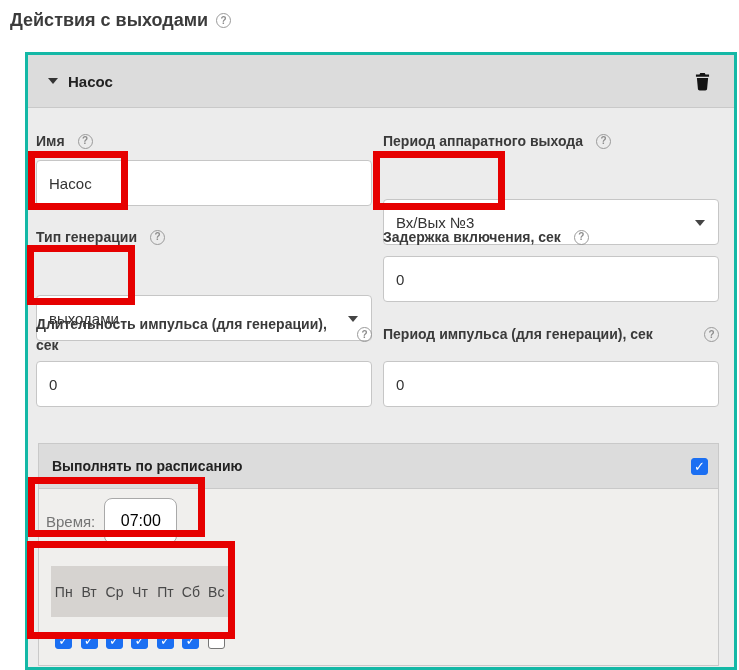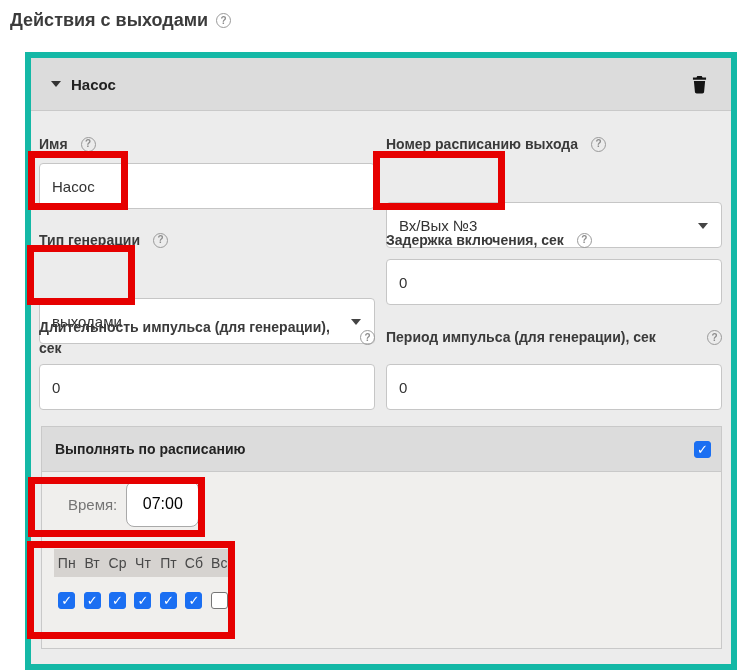--- a/index.html
+++ b/index.html
@@ -26,21 +26,21 @@
     border:1.5px solid #9a9a9a; color:#8d8d8d;
     font-size:10px; font-weight:bold; line-height:1;
     flex:0 0 auto;
   }
 
   
   .panel {
     position:absolute; left:25px; top:52px;
     width:712px; height:618px;
     background:#ececec;
-    border:6px solid #14b8a6;
+    border:3px solid #14b8a6;
   }
   .panel-header {
     position:absolute; left:0; top:0; right:0; height:53px;
     background:#dcdcdc; border-bottom:1px solid #c9c9c9;
     display:flex; align-items:center;
     padding:0 24px 0 20px;
   }
   .collapse-icon {
     width:0; height:0; margin-right:10px;
     border-left:5px solid transparent; border-right:5px solid transparent;
@@ -80,47 +80,47 @@
   .select-field { display:flex; align-items:center; padding:0 30px 0 12px; cursor:pointer;margin-top:48px; }
   .dropdown-arrow-icon {
     position:absolute; right:13px; top:50%; margin-top:-2px;
     width:0; height:0;
     border-left:5px solid transparent; border-right:5px solid transparent;
     border-top:6px solid #444;
   }
 
   
   .schedule-panel {
-    position:absolute; left:10px; top:368px;
+    position:absolute; left:10px; top:388px;
     width:681px; height:223px;
     background:#f0efed; border:1px solid #c9c9c9;
   }
   .schedule-header {
     position:absolute; left:0; right:0; top:0; height:45px;
     background:#dcdcdc; border-bottom:1px solid #c9c9c9;
     display:flex; align-items:center;
     padding:0 10px 0 13px;
   }
   .schedule-title { font-size:14px; font-weight:bold; color:#222; }
 
   .time-row {
     position:absolute; left:7px; top:54px;
-    display:flex; align-items:center;margin-left:19px;
+    display:flex; align-items:center;
   }
   .time-label { font-size:15px; color:#757575; }
   .time-field {
     margin-left:9px; width:73px; height:46px;
     background:#fff; border:1px solid #a9a9a9; border-radius:8px;
     text-align:center; font-size:16px; color:#000000; outline:none;
     font-family:"Liberation Sans","DejaVu Sans",sans-serif;
   }
 
   .weekday-block { position:absolute; left:12px; top:122px; width:178px; }
   .weekday-bar {
-    height:28px; background:#d6d3d0; border-radius:0;
+    height:51px; background:#d6d3d0; border-radius:0;
     display:grid; grid-template-columns:repeat(7,1fr);
     align-items:center; justify-items:center;
     font-size:14px; color:#484848;
   }
   .weekday-checks {
     margin-top:15px;
     display:grid; grid-template-columns:repeat(7,1fr);
     justify-items:center;
   }
 
@@ -176,21 +176,21 @@
     <div class="field-group fg-c1 fg-r1">
       <div class="field-label">
         <span class="label-text">Имя</span>
         <span class="help-icon">?</span>
       </div>
       <input class="text-field" type="text" readonly="" value="Насос" style="">
     </div>
 
     <div class="field-group fg-c2 fg-r1">
       <div class="field-label">
-        <span class="label-text">Номер расписанию выхода</span>
+        <span class="label-text">Период аппаратного выхода</span>
         <span class="help-icon">?</span>
       </div>
       <div class="select-field">
         <span>Вх/Вых №3</span>
         <span class="dropdown-arrow-icon"></span>
       </div>
     </div>
 
     <div class="field-group fg-c1 fg-r2">
       <div class="field-label">

